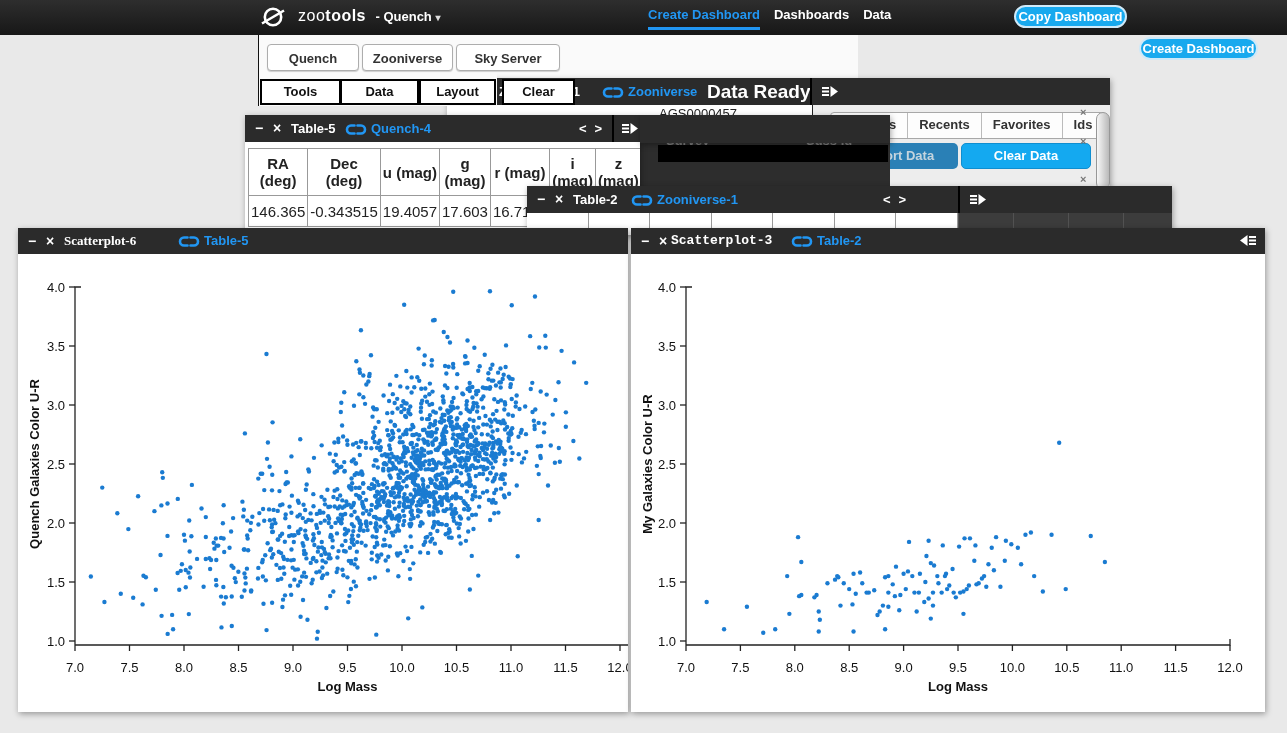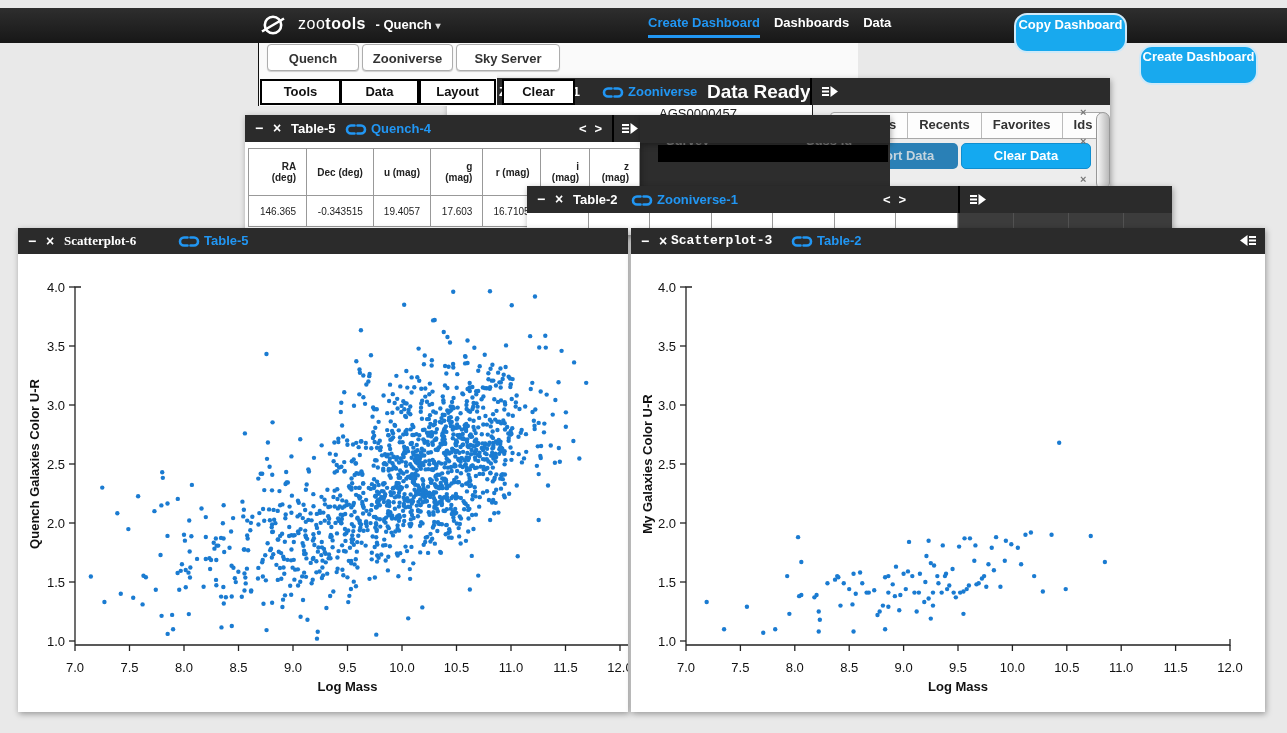--- a/index.html
+++ b/index.html
@@ -1,30 +1,30 @@
 <!DOCTYPE html>
 <html><head>
 <meta charset="utf-8">
 <style>
   html,body{margin:0;padding:0;}
   body{width:1287px;height:733px;position:relative;overflow:hidden;background:#e9e9e9;
        font-family:"Liberation Sans",sans-serif;}
   
-  .topbar{position:absolute;left:0;top:8px;width:1287px;height:35px;
+  .topbar{position:absolute;left:0;top:0;width:1287px;height:35px;
           background:linear-gradient(#2e2e2e,#171717);z-index:100;}
   .logo{position:absolute;left:259px;top:3px;}
   .brand-text{position:absolute;left:298px;top:7px;color:#fff;font-size:16px;white-space:nowrap;}
   .b-light{font-weight:400;letter-spacing:.5px;}
   .b-bold{font-weight:700;letter-spacing:.5px;}
   .b-proj{font-weight:700;font-size:13px;margin-left:5px;cursor:pointer;}
   .caret{font-size:10px;color:#ddd;}
   .nav{position:absolute;left:648px;top:6px;display:flex;gap:14px;}
   .nav-item{color:#fff;font-weight:700;font-size:13px;line-height:18px;padding-bottom:3px;cursor:pointer;}
   .nav-item.active{color:#2196f3;border-bottom:3px solid #2196f3;}
-  .pill{position:absolute;top:5px;height:40px;box-sizing:border-box;border-radius:13px;
+  .pill{position:absolute;top:5px;height:23px;box-sizing:border-box;border-radius:13px;
         background:#18a9ee;border:2px solid #cfe9f8;color:#fff;font-weight:700;font-size:13px;
         line-height:19px;text-align:center;cursor:pointer;}
   
   .toolstrip{position:absolute;left:258px;top:35px;width:600px;height:43px;background:#fafafa;z-index:4;}
   .toolpanel{position:absolute;left:258px;top:35px;width:238px;height:71px;background:#fafafa;
              border-left:1px solid #111;z-index:20;}
   .srcbtn{position:absolute;top:44px;height:27px;background:#fff;border:1px solid #adadad;border-radius:4px;
           font-weight:700;font-size:13px;color:#333;text-align:center;line-height:27px;z-index:21;
           box-shadow:0 1px 1px rgba(0,0,0,.18);cursor:pointer;box-sizing:border-box;}
   .toolbox{position:absolute;top:79px;height:26px;background:#fff;border:2px solid #000;font-weight:700;
@@ -57,21 +57,21 @@
           z-index:3;cursor:pointer;box-sizing:border-box;}
   .zscroll{position:absolute;left:649px;top:34px;width:12px;height:76px;border:1px solid #979797;border-radius:7px;
            background:linear-gradient(90deg,#f7f7f7,#b9b9b9);z-index:4;cursor:pointer;}
   .dsrc{position:absolute;left:193px;top:40px;width:250px;height:72px;background:#2d2d2d;z-index:8;}
   .dsrc-title{position:absolute;left:22px;top:4px;color:#fff;font-weight:700;font-size:14px;}
   .dsrc-dim{position:absolute;top:15px;color:#7e7e7e;font-weight:700;font-size:13px;}
   .dsrc-line{position:absolute;left:14px;top:23px;right:2px;height:1px;background:#eee;}
   .dsrc-box{position:absolute;left:18px;top:27px;width:230px;height:17px;background:#000;}
   
   .dtable{position:absolute;left:3px;top:33px;border-collapse:collapse;background:#fff;}
-  .dtable td{border:1px solid #999;font-size:10px;color:#222;text-align:right;padding:1px 10px;}
+  .dtable td{border:1px solid #999;font-size:15px;color:#222;text-align:center;padding:1px 2px;}
   .dtable tr.hd td{font-weight:700;height:44px;}
   .dtable tr.dr td{height:28px;}
   .t2strip{position:absolute;left:0;top:27px;width:431px;height:22px;display:flex;background:#fff;}
   .t2cell{width:61.5px;border-right:1px solid #999;height:100%;}
   .t2dark{position:absolute;left:431px;top:27px;right:0;height:22px;background:#3c3c3c;
           background-image:repeating-linear-gradient(90deg,#525252 0 1px,transparent 1px 55px);
           border-bottom:1px solid #525252;}
   .plot-svg{position:absolute;left:0;top:26px;}
   .tbar26{height:26px;}
   .lh26{line-height:26px;}

